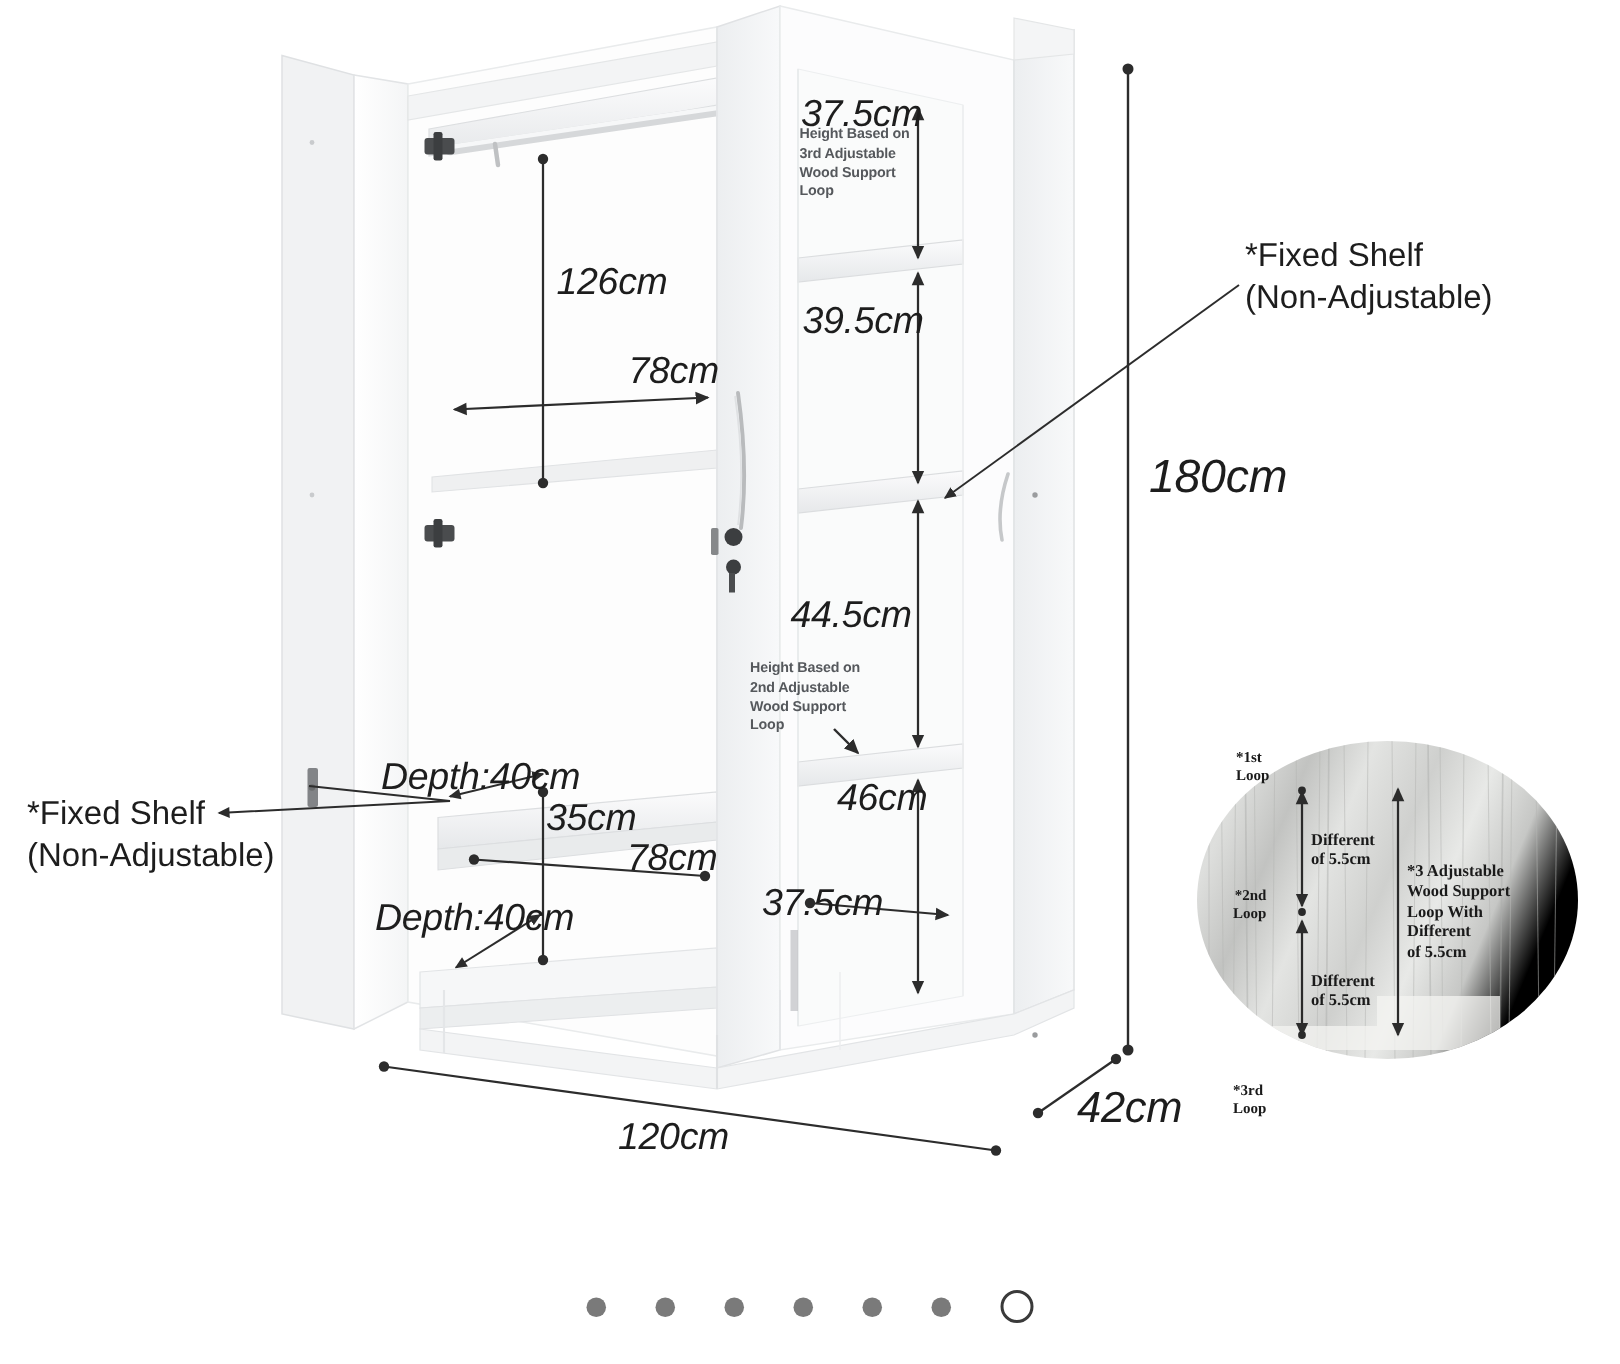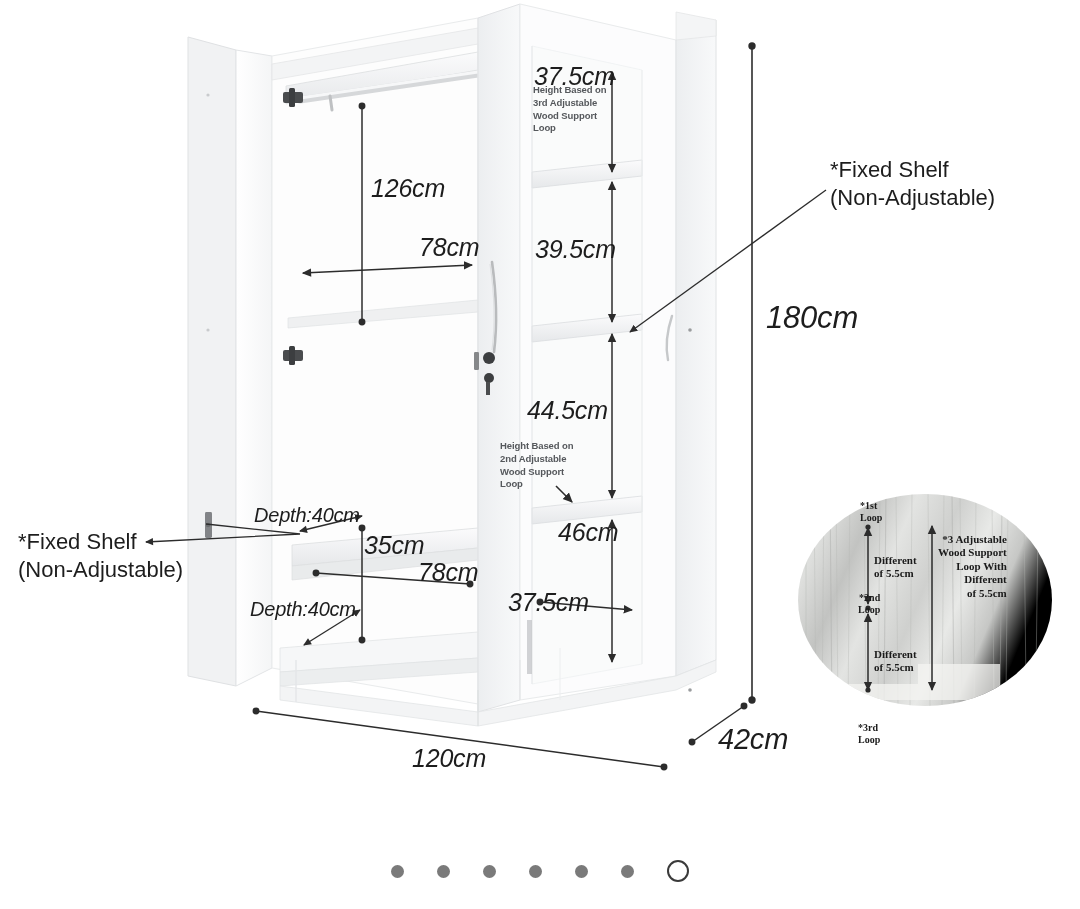--- a/index.html
+++ b/index.html
@@ -27,21 +27,21 @@
   }
   .dim-label {
     position: absolute;
     color: #1d1d1d;
     font-family: "Liberation Sans", sans-serif;
     white-space: nowrap;
     letter-spacing: -0.2px;
     font-style: italic;
   }
   .dim-lg { font-size: 25px; }
-  .dim-md { font-size: 20px; }
+  .dim-md { font-size: 25px; }
   .callout {
     position: absolute;
     color: #1d1d1d;
     font-size: 22px;
     line-height: 1.28;
     white-space: nowrap;
   }
   .micro-note {
     position: absolute;
     color: #55585c;
@@ -54,21 +54,21 @@
   .inset-text {
     position: absolute;
     color: #1a1a1a;
     font-family: "Liberation Serif", serif;
     font-weight: bold;
     font-size: 11px;
     line-height: 1.22;
     text-align: center;
     white-space: nowrap;
   }
-  .inset-text.small { font-size: 10px; margin-left: 36px; }
+  .inset-text.small { font-size: 10px; }
   .carousel {
     position: absolute;
     left: 0;
     top: 848px;
     width: 1080px;
     height: 46px;
     display: flex;
     align-items: center;
     justify-content: center;
     gap: 33px;
@@ -306,21 +306,21 @@
   </svg>
 
   <div class="dim-label dim-lg" style="left:371px; top:126px;margin-top:48px;">126cm</div>
 
   <div class="dim-label dim-lg" style="left:419px; top:233px;">78cm</div>
 
   <div class="dim-label dim-lg" style="left:534px; top:62px;">37.5cm</div>
 
   <div class="micro-note" style="left:533px; top:84px;">Height Based on<br>3rd Adjustable<br>Wood Support<br>Loop</div>
 
-  <div class="dim-label dim-lg" style="left:535px; top:200px;margin-top:35px;">39.5cm</div>
+  <div class="dim-label dim-lg" style="left:535px; top:200px;">39.5cm</div>
 
   <div class="dim-label dim-lg" style="left:527px; top:396px;">44.5cm</div>
 
   <div class="micro-note" style="left:500px; top:440px;">Height Based on<br>2nd Adjustable<br>Wood Support<br>Loop</div>
 
   <div class="dim-label dim-lg" style="left:558px; top:518px;">46cm</div>
 
   <div class="dim-label dim-lg" style="left:508px; top:588px;">37.5cm</div>
 
   <div class="dim-label dim-md" style="left:254px; top:504px;">Depth:40cm</div>
@@ -350,21 +350,21 @@
   <div class="inset-text small" style="left:824px; top:500px; text-align:left;">*1st<br>Loop</div>
 
   <div class="inset-text small" style="left:822px; top:592px; text-align:right;">*2nd<br>Loop</div>
 
   <div class="inset-text small" style="left:822px; top:722px; text-align:left;">*3rd<br>Loop</div>
 
   <div class="inset-text" style="left:874px; top:554px; text-align:left;">Different<br>of 5.5cm</div>
 
   <div class="inset-text" style="left:874px; top:648px; text-align:left;">Different<br>of 5.5cm</div>
 
-  <div class="inset-text" style="left:938px; top:533px; text-align:right;">*3 Adjustable<br>Wood Support<br>Loop With<br>Different<br>of 5.5cm</div>
+  <div class="inset-text" style="left:938px; top:575px; text-align:left;">*3 Adjustable<br>Wood Support<br>Loop With<br>Different<br>of 5.5cm</div>
 
   <div class="carousel">
     <span class="dot"></span>
     <span class="dot"></span>
     <span class="dot"></span>
     <span class="dot"></span>
     <span class="dot"></span>
     <span class="dot"></span>
     <span class="dot current"></span>
   </div>

